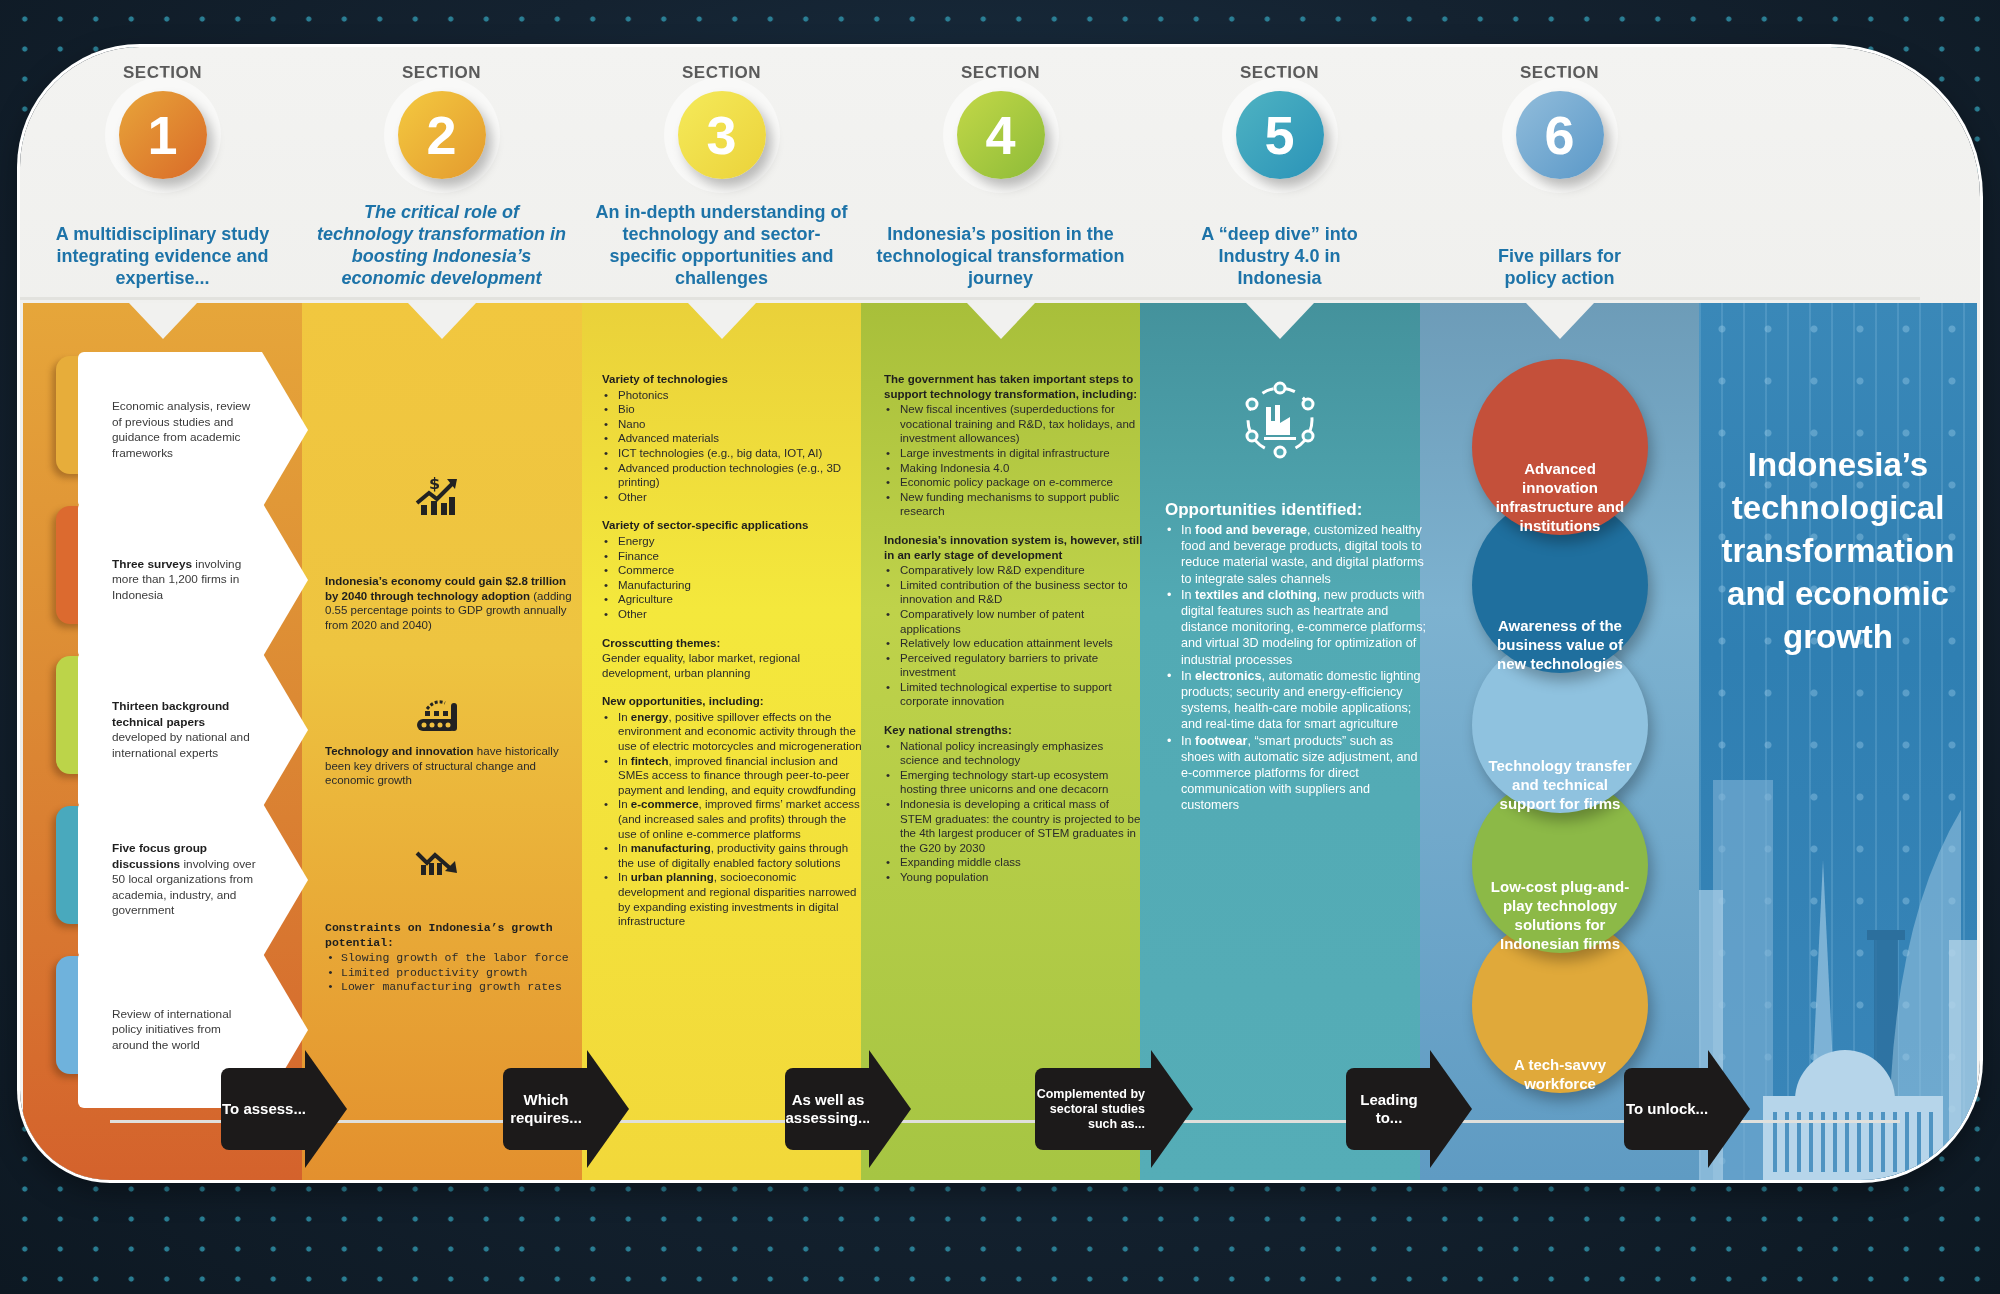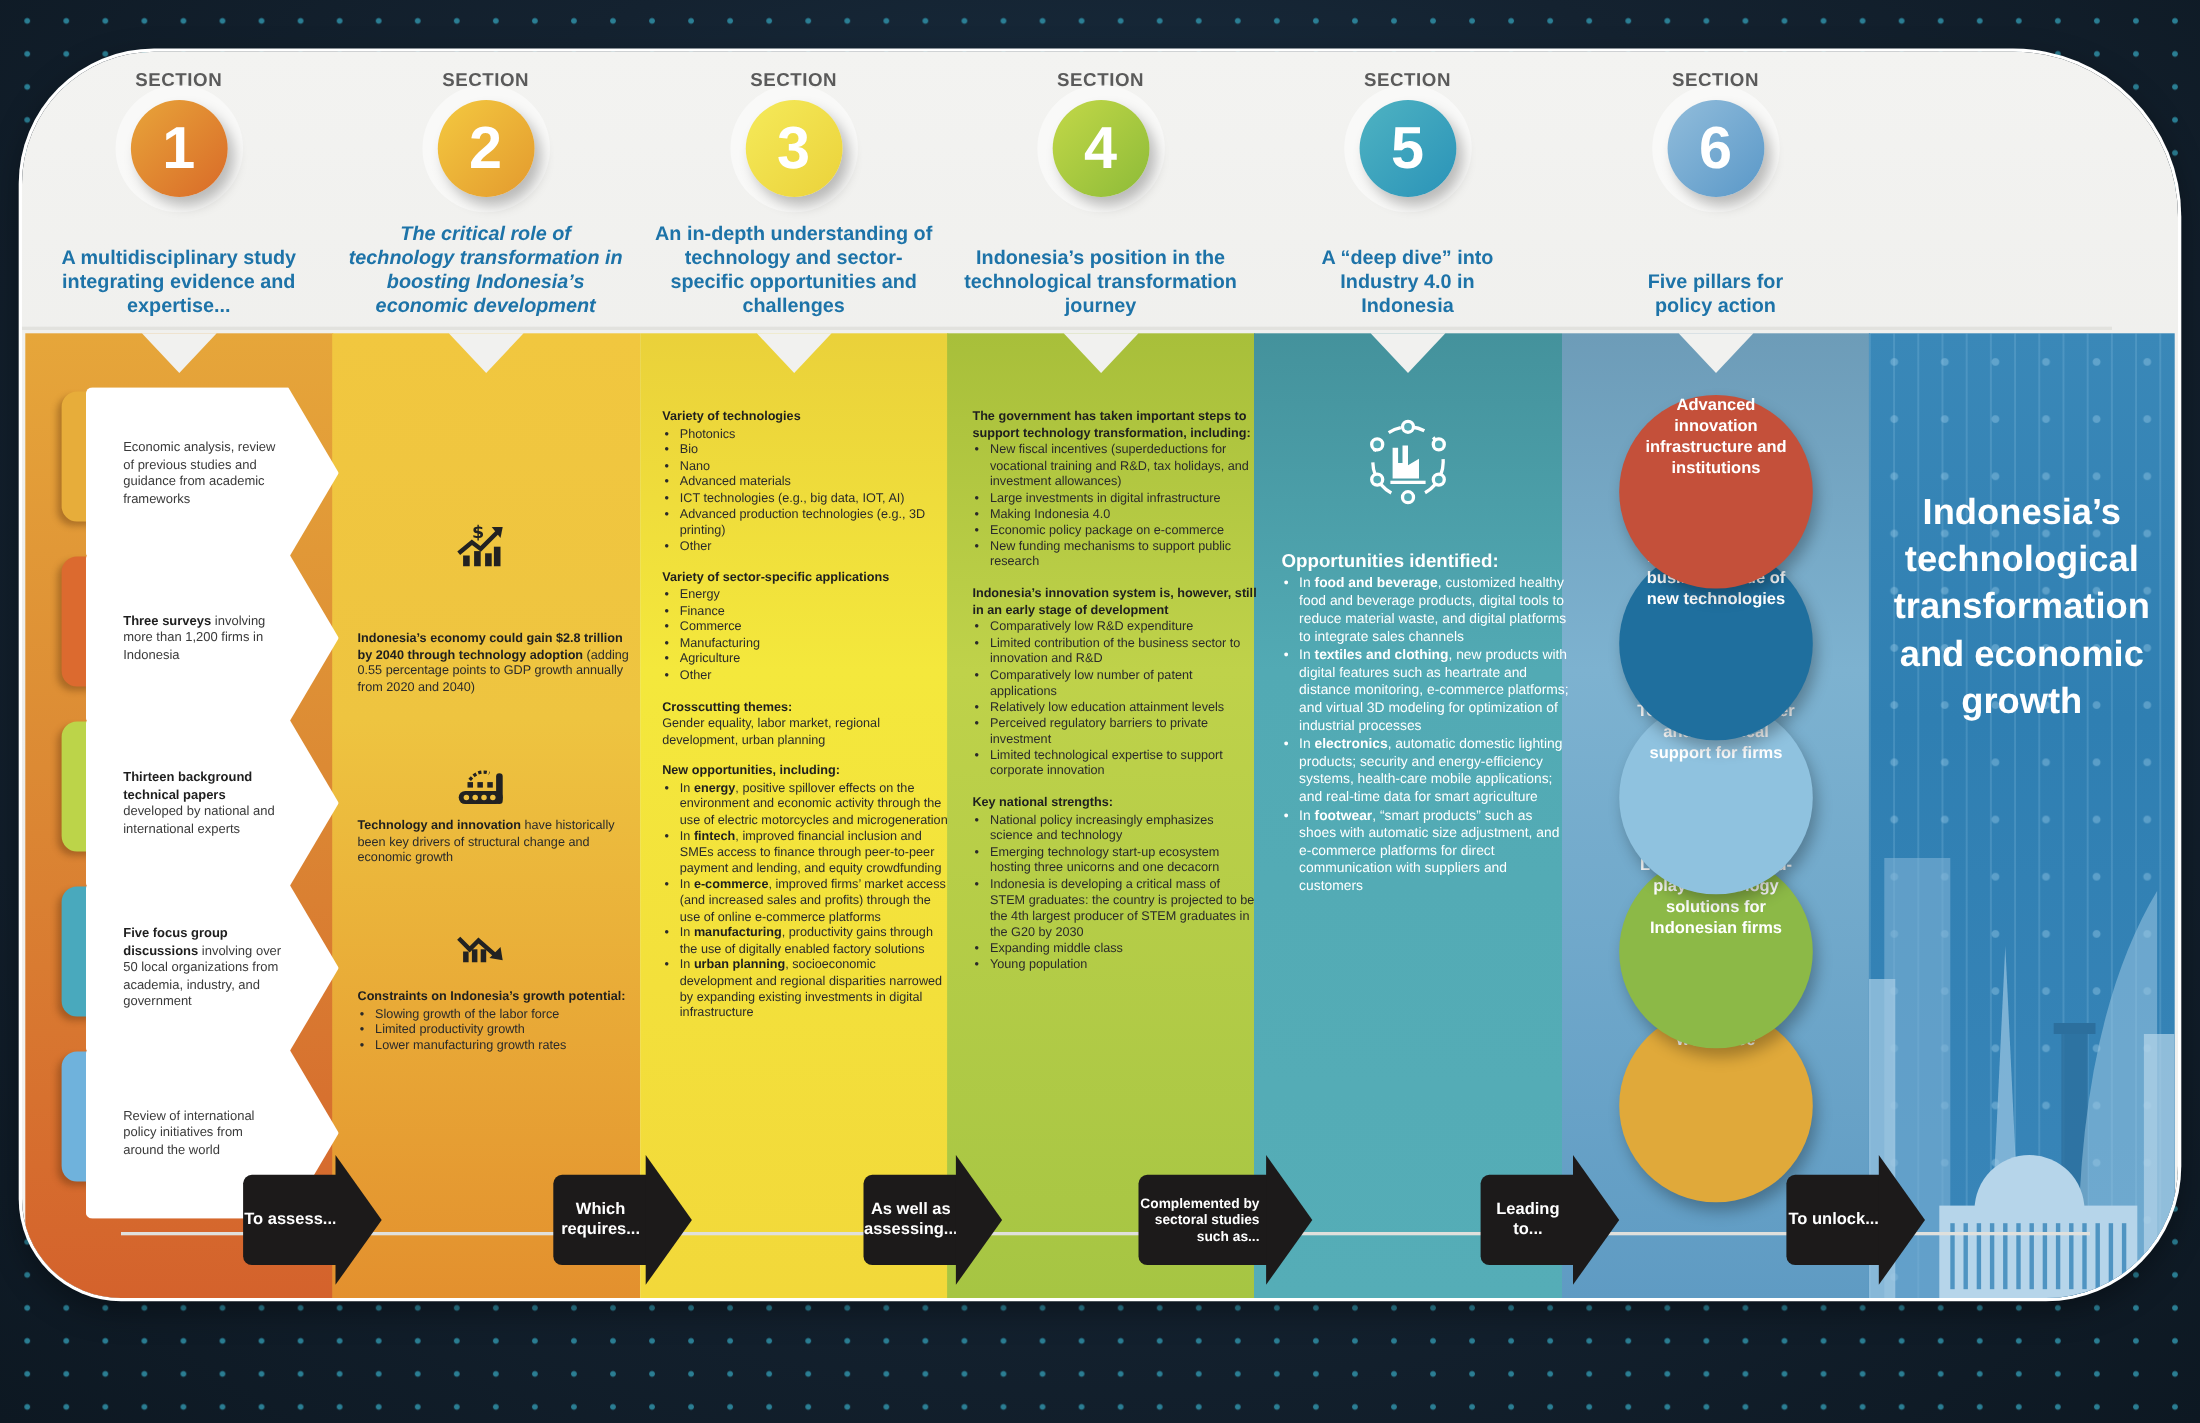--- a/index.html
+++ b/index.html
@@ -78,21 +78,21 @@
     display: flex; align-items: center;
     padding-left: 34px; padding-right: 50px;
     font-size: 11.8px; line-height: 15.5px; color: #3a3a3a;
   }
   .card-body b { color: #1e1e1e; }
   .icon-box {
     position: absolute; width: 44px; height: 36px;
   }
   .pillar {
     position: absolute; width: 176px; height: 176px; border-radius: 50%;
-    display: flex; align-items: flex-start; justify-content: center; text-align: center;
+    display: flex; align-items: flex-end; justify-content: center; text-align: center;
     color: #fff; font-weight: 700; font-size: 15px; line-height: 19px; padding: 0 14px;
     box-shadow: 4px 8px 14px rgba(0,0,0,0.28);
   }
   .arrow {
     position: absolute; top: 1068px; height: 82px; z-index: 8;
   }
   .arrow-body {
     position: absolute; left: 0; top: 0; width: 86px; height: 82px;
     background: #1c1a1a; border-radius: 8px 0 0 8px;
     display: flex; align-items: center; justify-content: center; text-align: center;
@@ -253,21 +253,21 @@
   </div>
   <div class="icon-box" style="left:395px;top:802px;">
     <svg width="44" height="26" viewBox="0 0 44 26">
         <polyline points="2,4 12,14 20,6 36,20" fill="none" stroke="#222" stroke-width="4"></polyline>
         <polygon points="30,22 42,24 40,12" fill="#222"></polygon>
         <rect x="6" y="16" width="5" height="10" fill="#222"></rect>
         <rect x="14" y="14" width="5" height="12" fill="#222"></rect>
         <rect x="22" y="14" width="5" height="12" fill="#222"></rect>
       </svg>
   </div>
-  <div class="col-text" style="left:305px;top:852px;width:250px;">
+  <div class="col-text" style="left:305px;top:874px;width:250px;font-family:Liberation Mono, monospace;">
     <span class="hd">Constraints on Indonesia’s growth potential:</span>
     <ul>
       <li>Slowing growth of the labor force</li>
       <li>Limited productivity growth</li>
       <li>Lower manufacturing growth rates</li>
     </ul>
   </div>
 
   <div class="col-text" style="left:582px;top:325px;width:260px;">
     <span class="hd">Variety of technologies</span>

